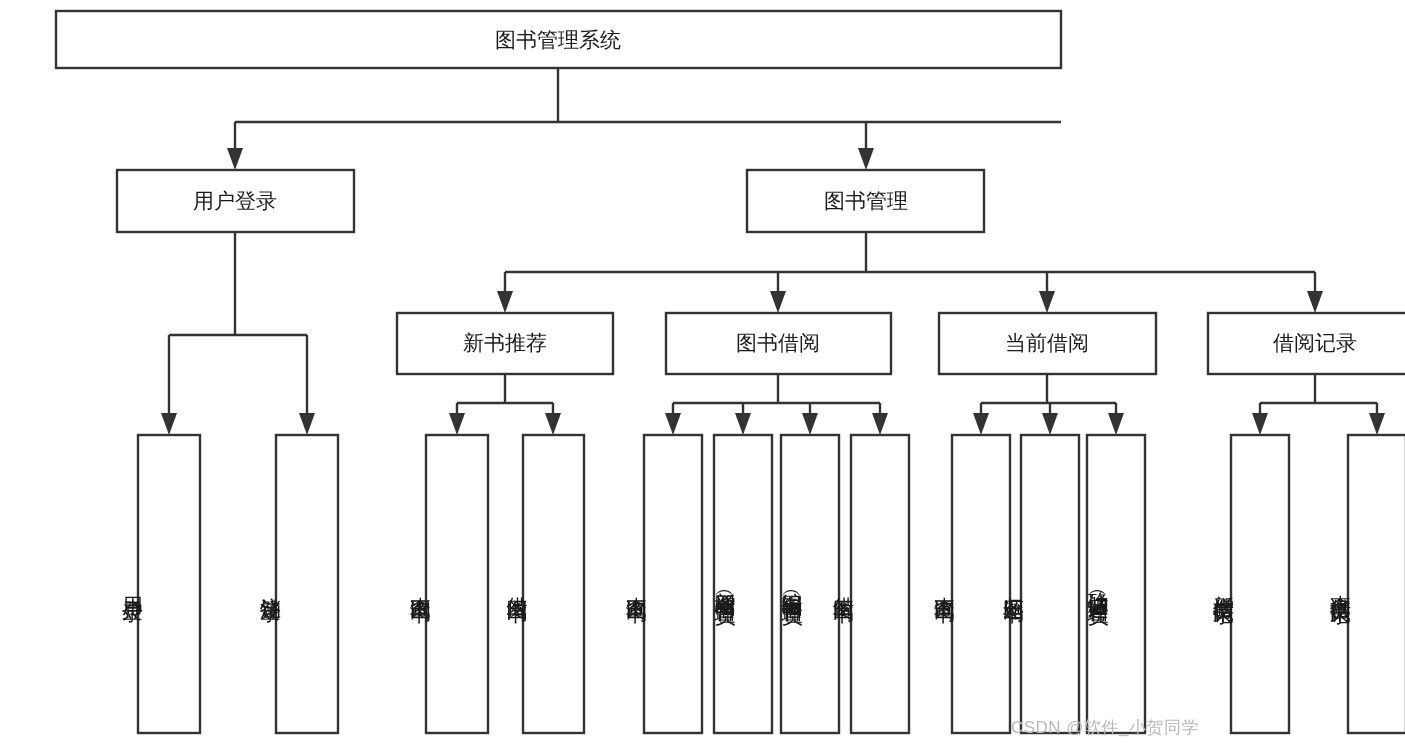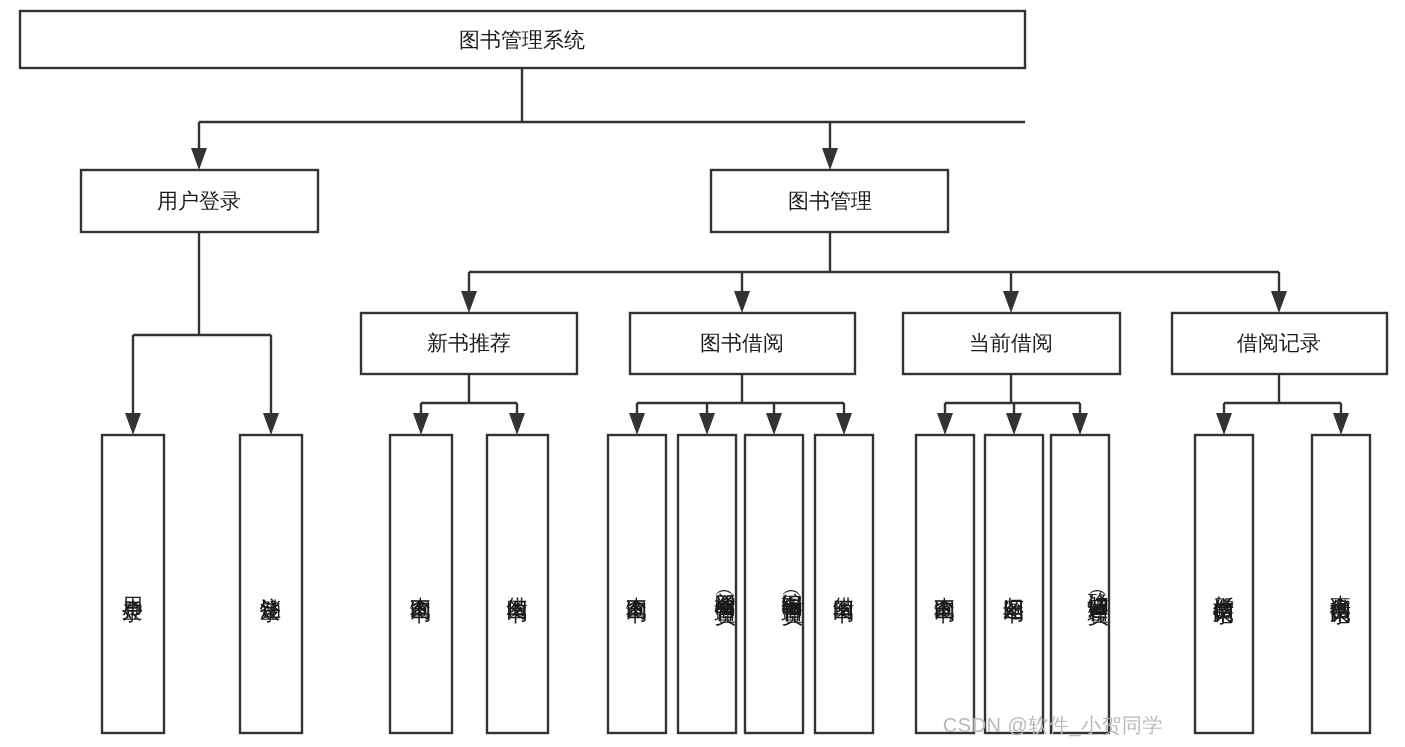--- a/index.html
+++ b/index.html
@@ -13,20 +13,21 @@
     font-family: "Liberation Sans", "DejaVu Sans", sans-serif;
     overflow: hidden;
     position: relative;
   }
   #diagram-root {
     position: absolute;
     left: 0;
     top: 0;
     width: 1173px;
     height: 747px;
+    padding-left: 36px;
   }
   svg.flow {
     display: block;
     width: 1405px;
     height: 747px;
   }
   .node-rect {
     fill: #ffffff;
     stroke: #333333;
     stroke-width: 2.4;
@@ -63,21 +64,21 @@
     justify-content: center;
     text-align: center;
     white-space: nowrap;
     pointer-events: none;
   }
   .watermark {
     position: absolute;
     right: 10px;
     bottom: 8px;
     font-family: "Liberation Sans", "DejaVu Sans", sans-serif;
-    font-size: 20px;
+    font-size: 17px;
     color: #b9b9b9;
     letter-spacing: 0.5px;
     white-space: nowrap;
   }
 </style>
 </head>
 <body>
 
 <div id="diagram-root">
 

